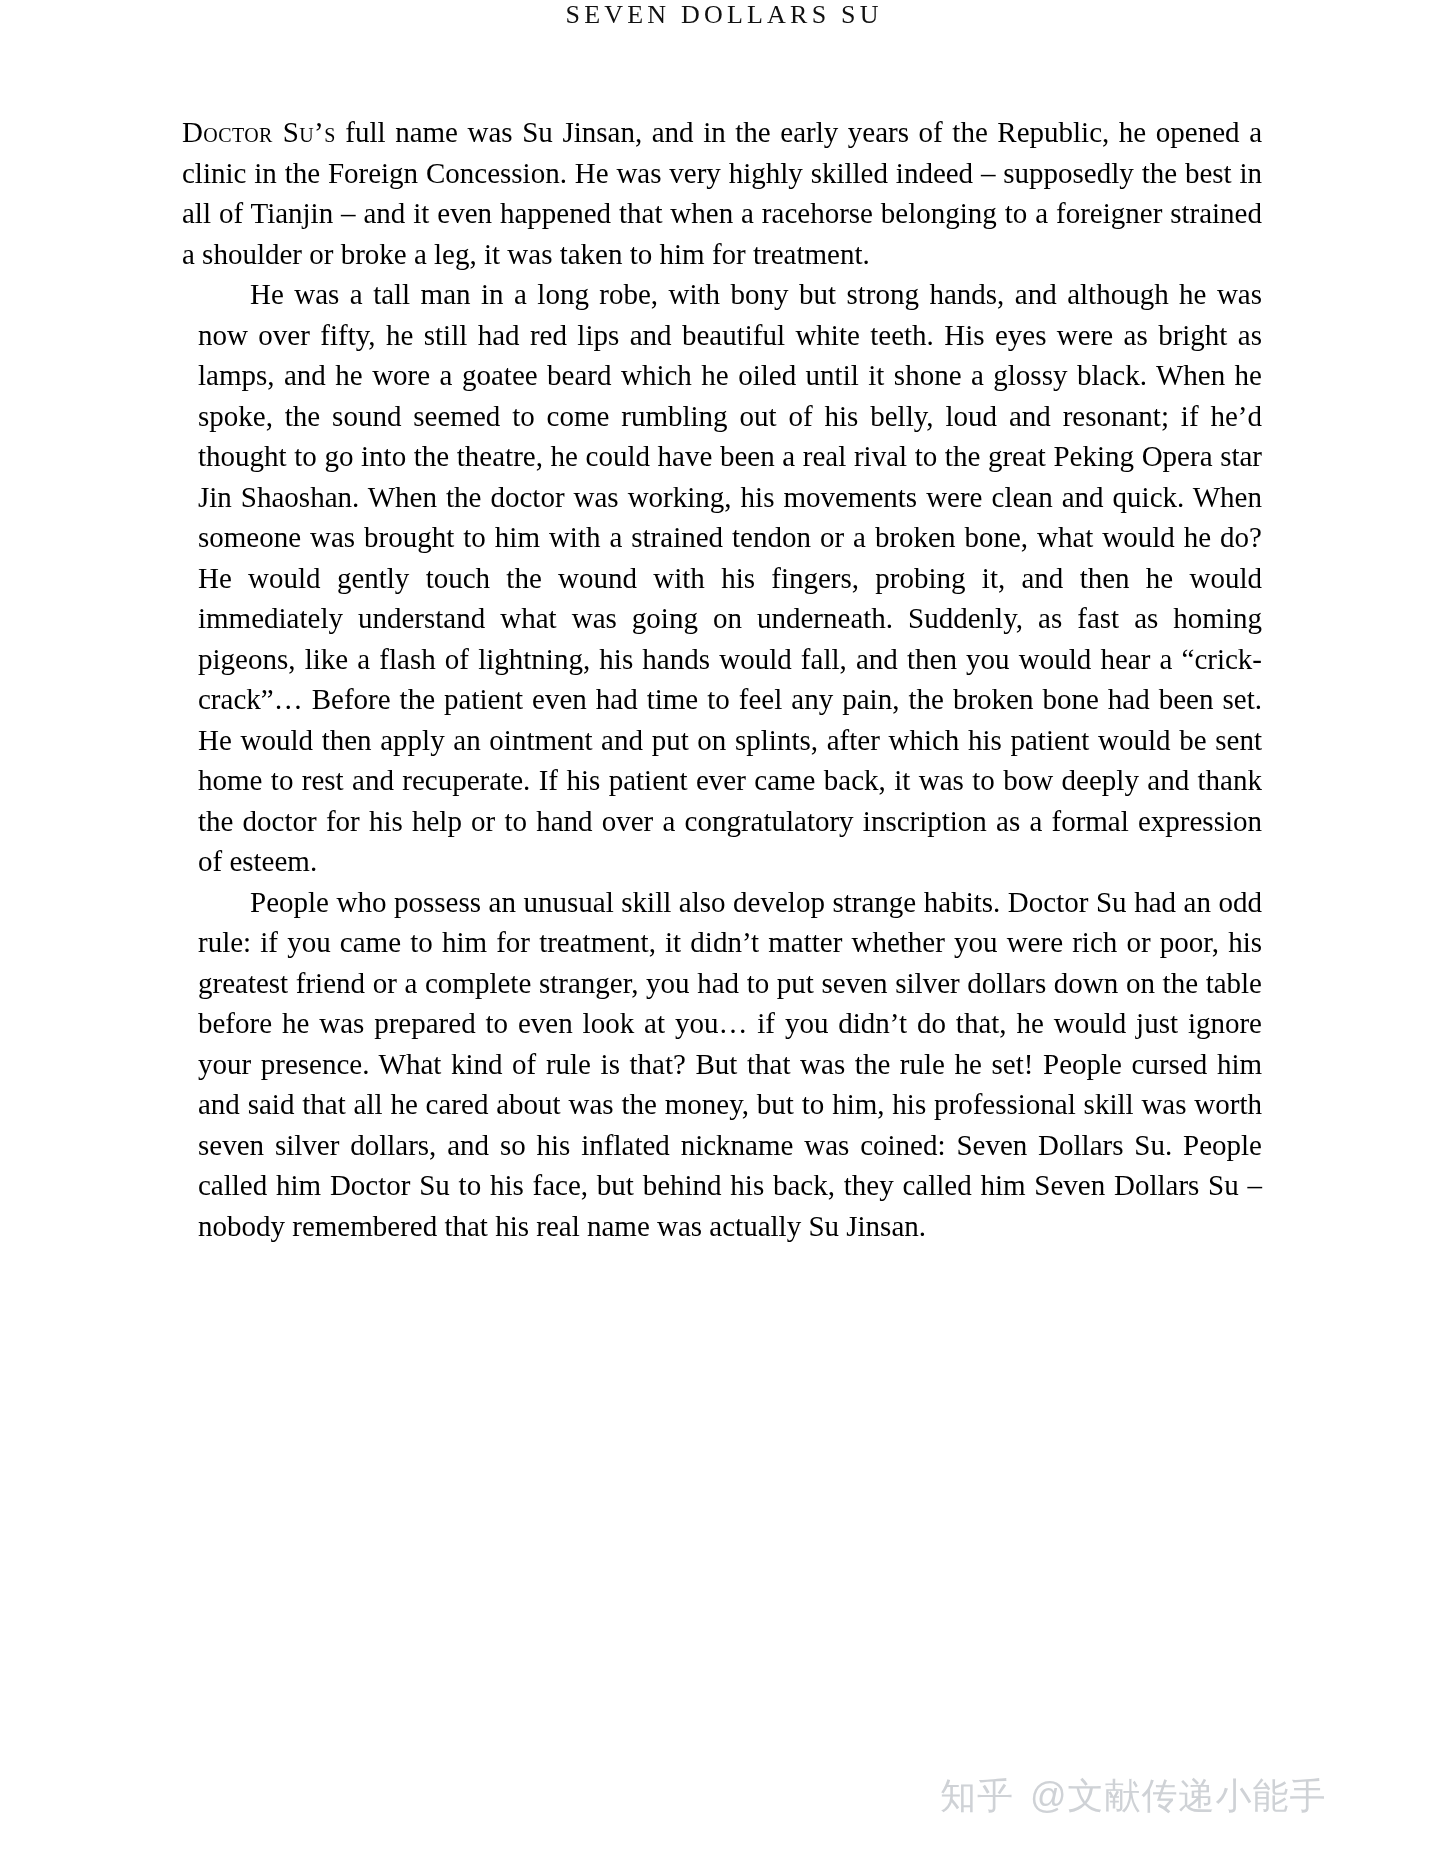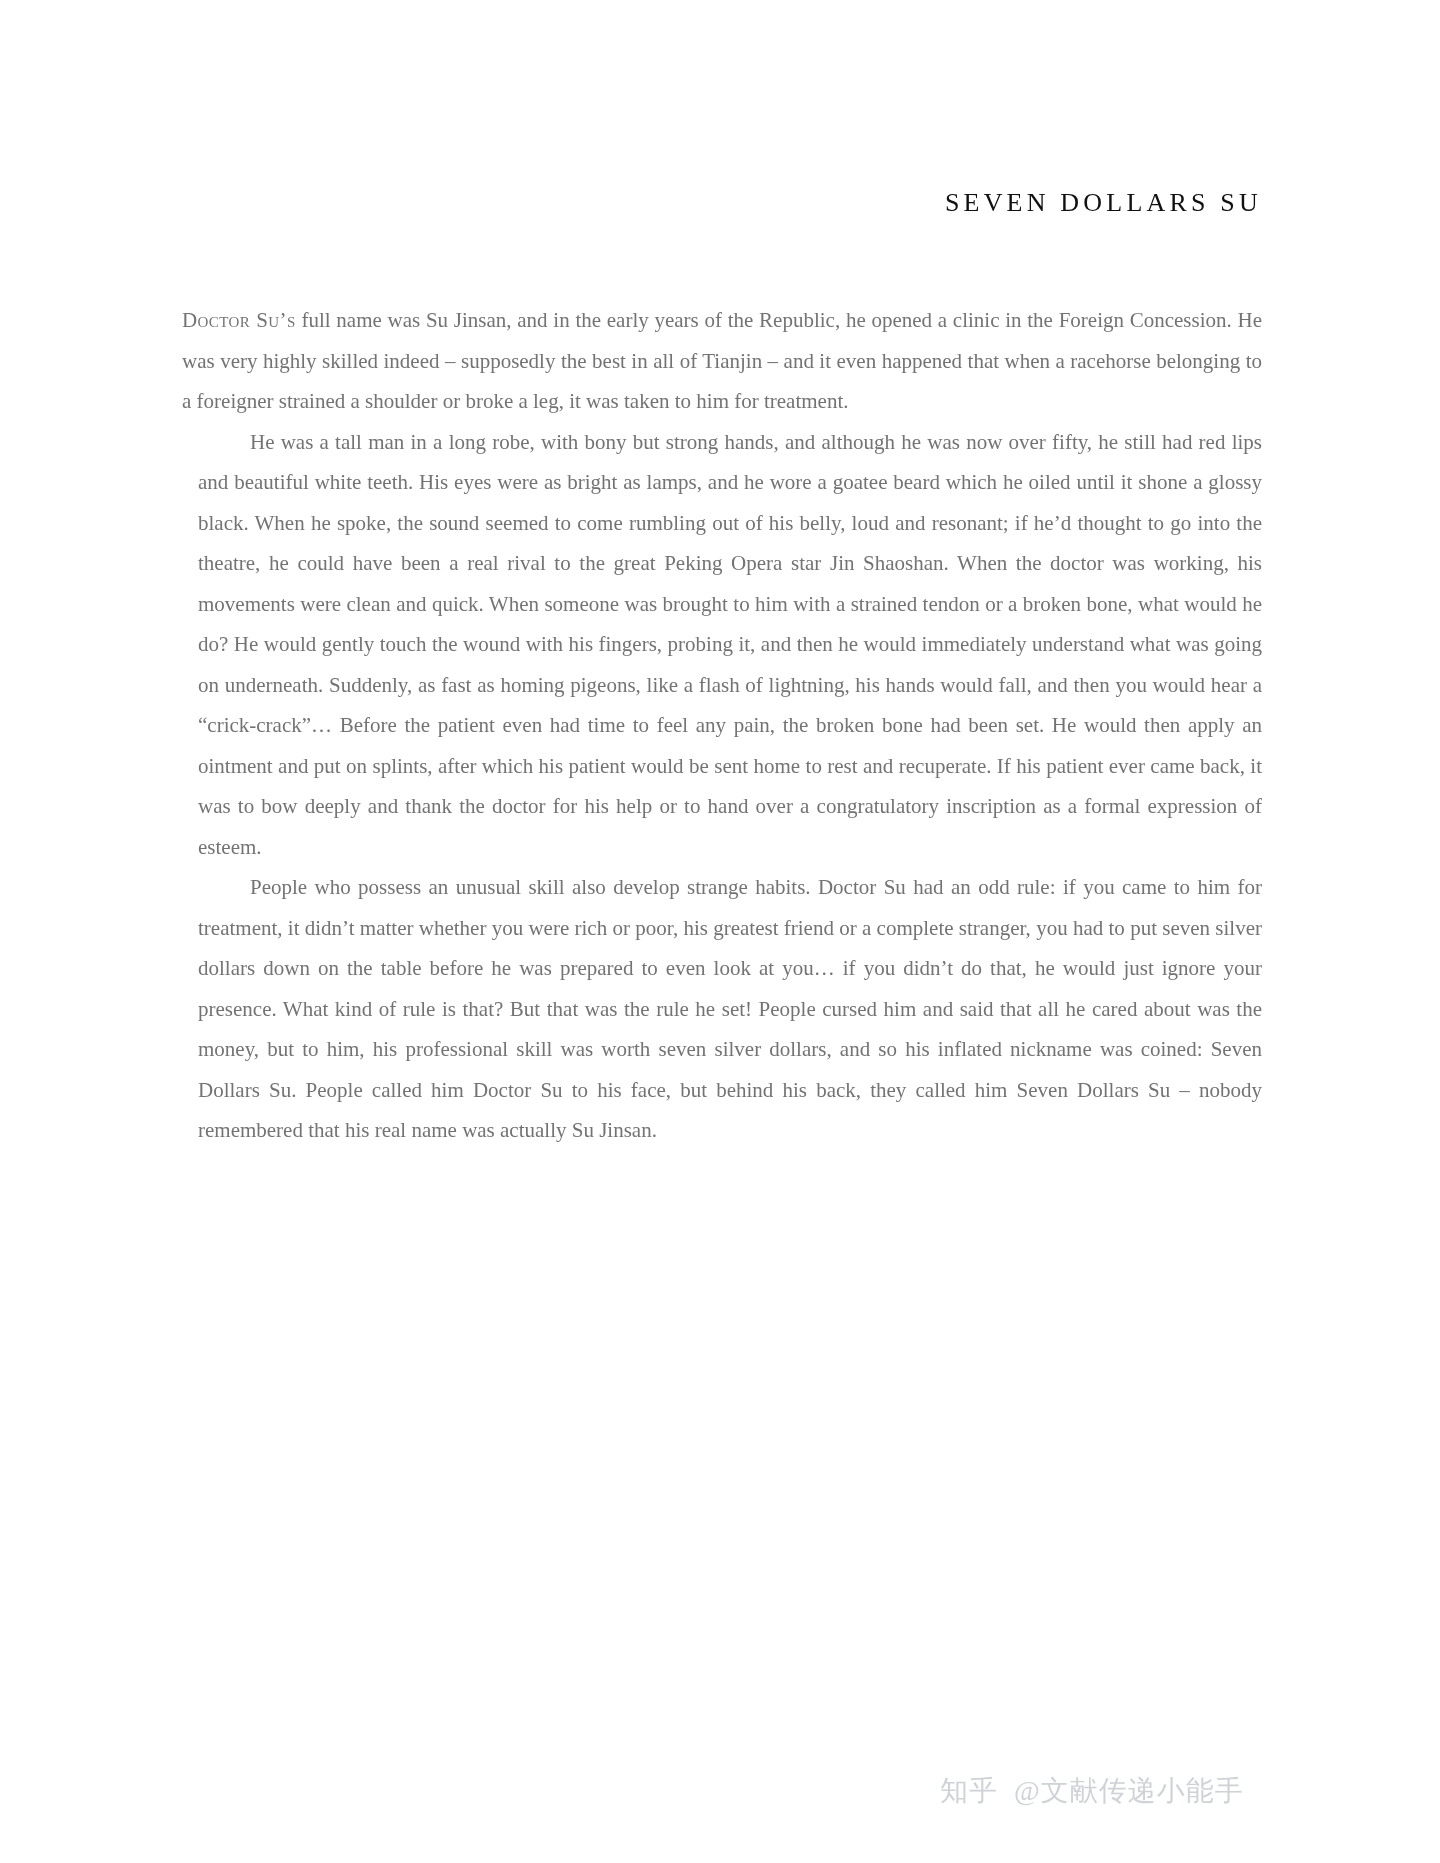--- a/index.html
+++ b/index.html
@@ -18,33 +18,32 @@
   .content {
     position: absolute;
     left: 182px;
     top: 0;
     width: 1080px;
   }
   .chapter-title {
     font-family: "Liberation Serif", "DejaVu Serif", serif;
     font-size: 26px;
     letter-spacing: 4.2px;
-    text-align: right;
+    text-align: center;
     color: #111111;
     margin: 0;
-    padding-top: 188px;
     font-weight: 400;
     text-indent: 4.2px;
   }
   .body-text {
     margin-top: 82px;
     font-family: "Liberation Serif", "DejaVu Serif", serif;
-    font-size: 21px;
+    font-size: 29px;
     line-height: 40.5px;
-    color: #737373;
+    color: #000000;
     text-align: justify;
     text-justify: inter-word;
     -webkit-hyphens: none;
     hyphens: none;
   }
   .body-text p {
     margin: 0;
     text-indent: 0;
   }
   .body-text p + p {
@@ -52,22 +51,22 @@
     margin-left: 16px;
   }
   .smallcaps-lead {
     font-variant: small-caps;
     letter-spacing: 0.4px;
   }
   .watermark {
     position: absolute;
     left: 940px;
     top: 1772px;
-    font-family: Liberation Serif, serif;
-    font-size: 28px;
+    font-family: Liberation Sans, sans-serif;
+    font-size: 36px;
     color: #cfd2d6;
     letter-spacing: 1px;
     white-space: nowrap;
     user-select: none;
   }
   .watermark .wm-brand {
     margin-right: 16px;
   }
 </style>
 </head>

